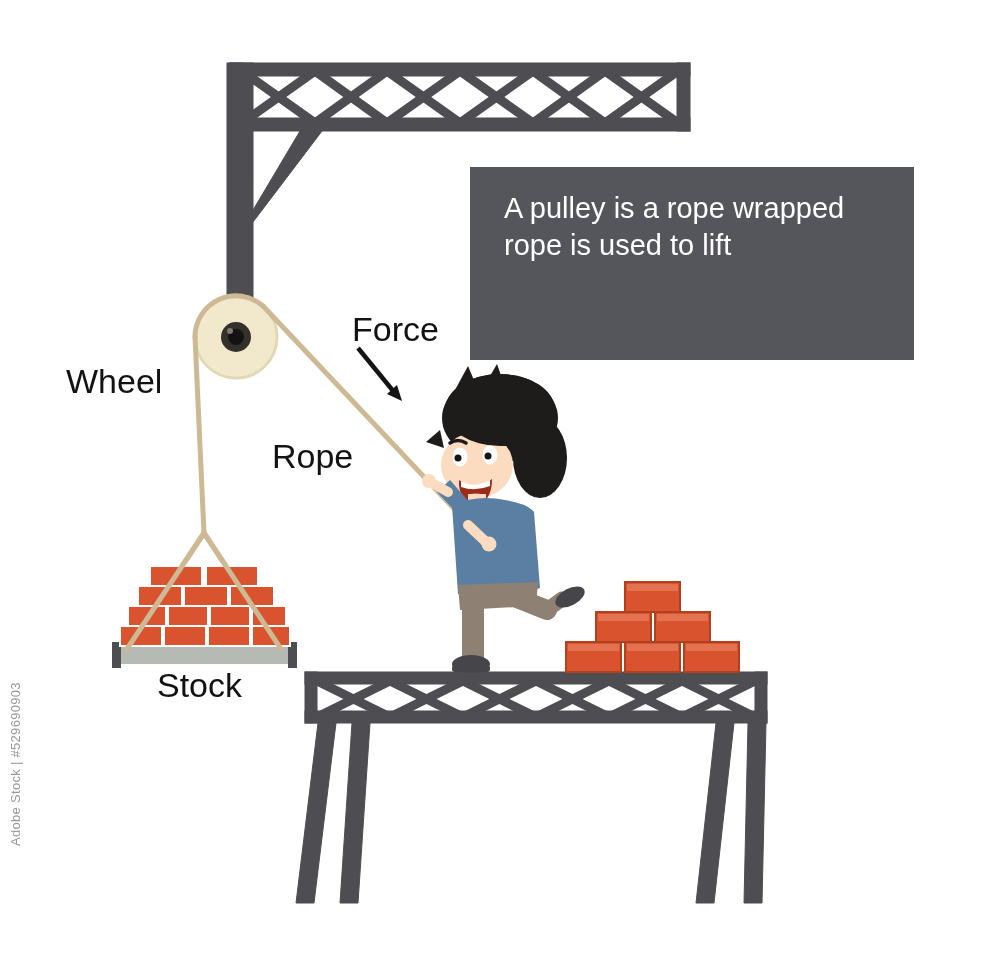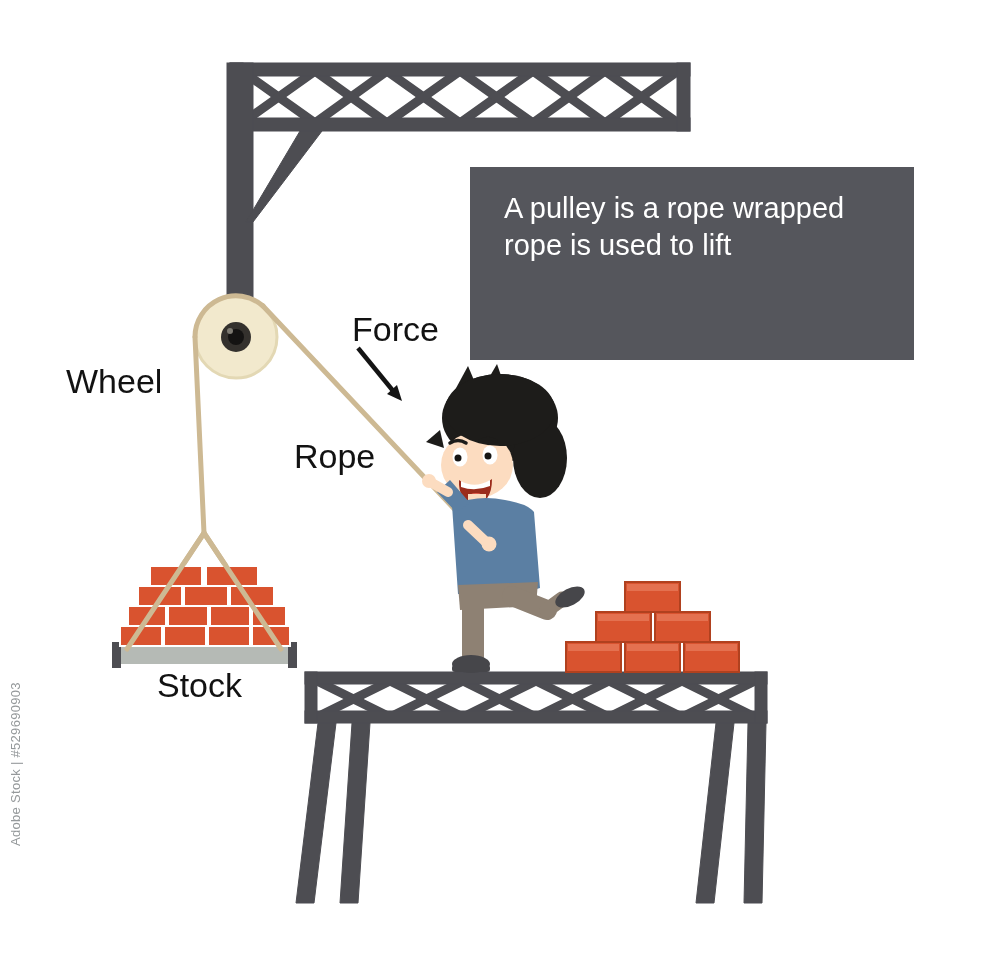--- a/index.html
+++ b/index.html
@@ -167,21 +167,21 @@
     </g>
 
     <g stroke="#141414" fill="#141414">
       <path d="M358,348 L394,392" stroke-width="4.5" fill="none"></path>
       <polygon points="402,401 387,394 397,385" stroke="none"></polygon>
     </g>
   </svg>
 
   <div class="label" style="left:66px;top:318px;margin-top:44px;">Wheel</div>
   <div class="label" style="left:316px;top:310px;margin-left:36px;">Force</div>
-  <div class="label" style="left:272px;top:437px;margin-left:22px;">Rope</div>
+  <div class="label" style="left:272px;top:437px;">Rope</div>
   <div class="label" style="left:157px;top:666px;">Stock</div>
 
   <div class="infobox">
     <div class="line">A pulley is a rope wrapped</div>
     <div class="line">rope is used to lift</div>
   </div>
 
   <div class="watermark">Adobe Stock | #529690903</div>
 
 </div>

